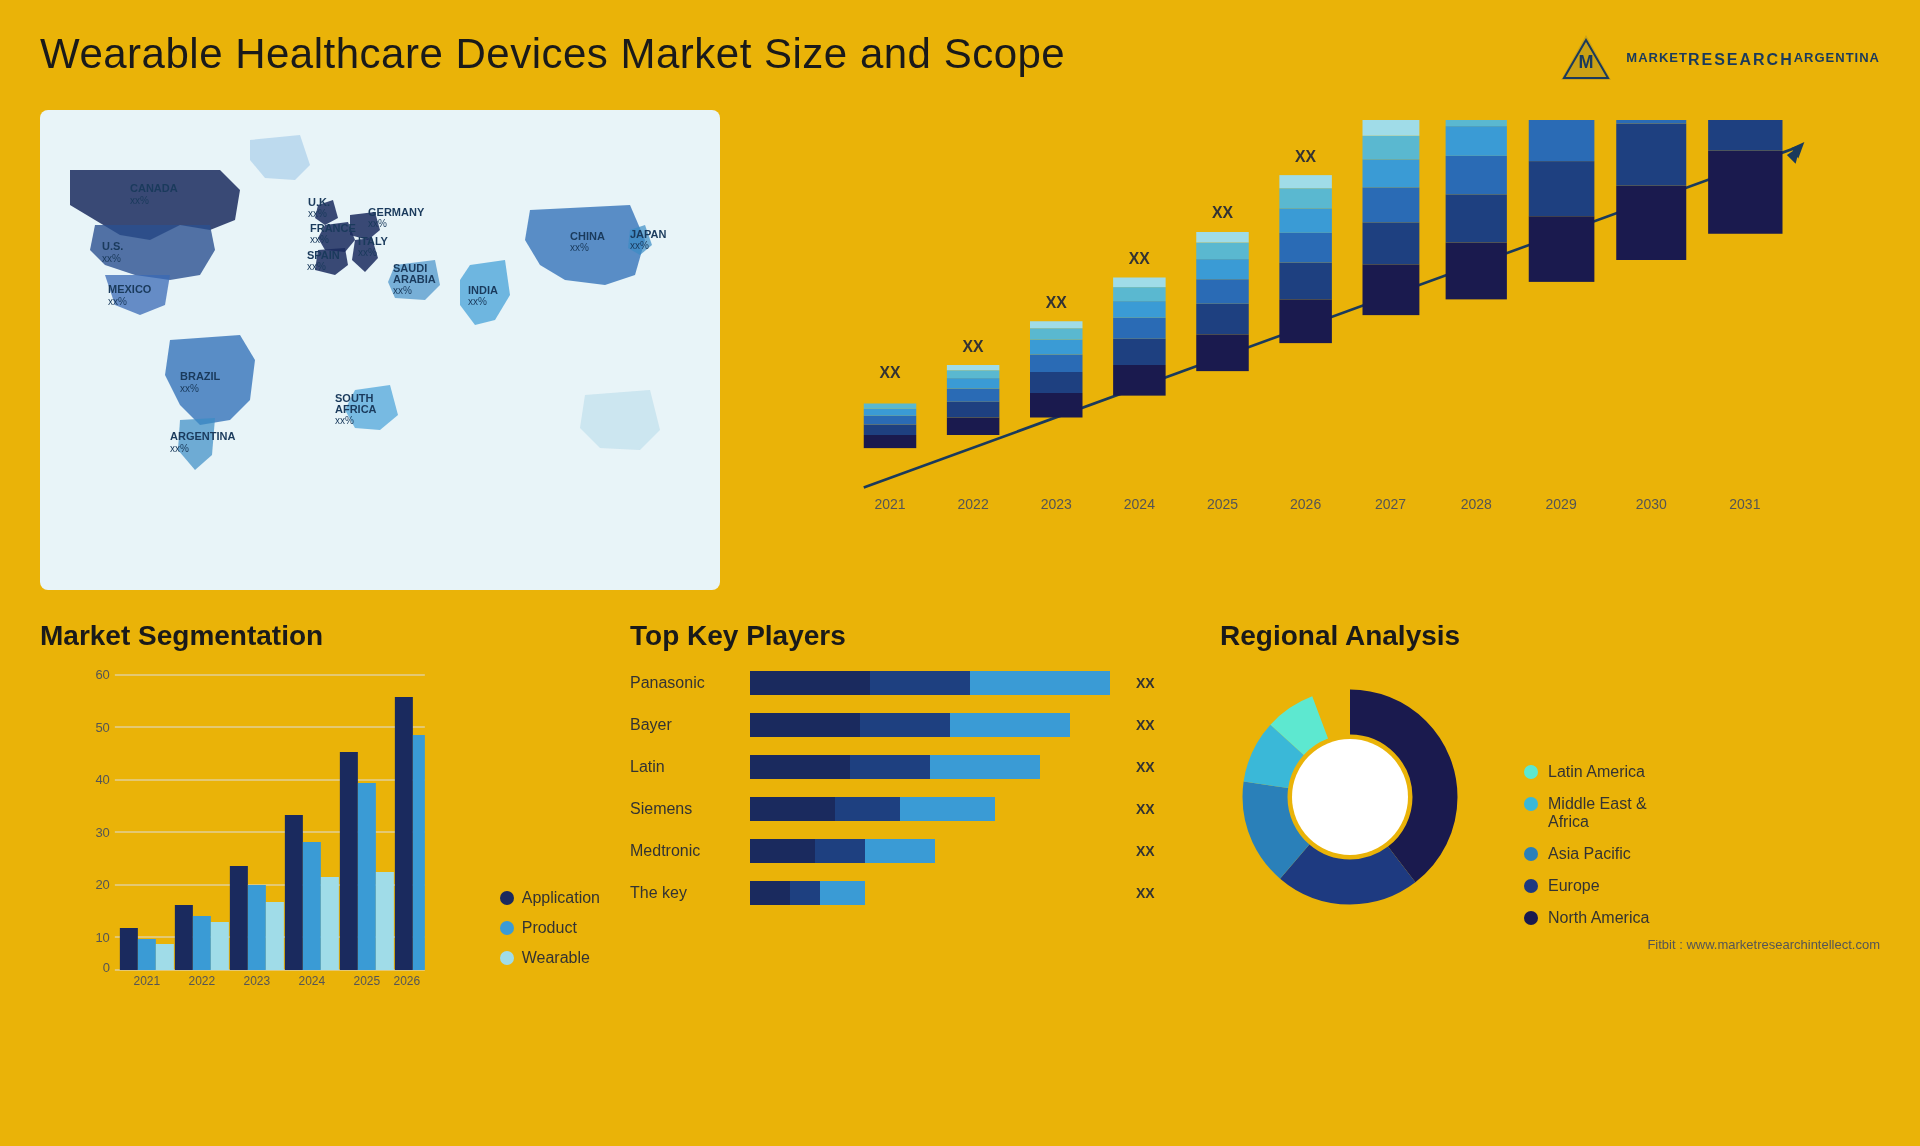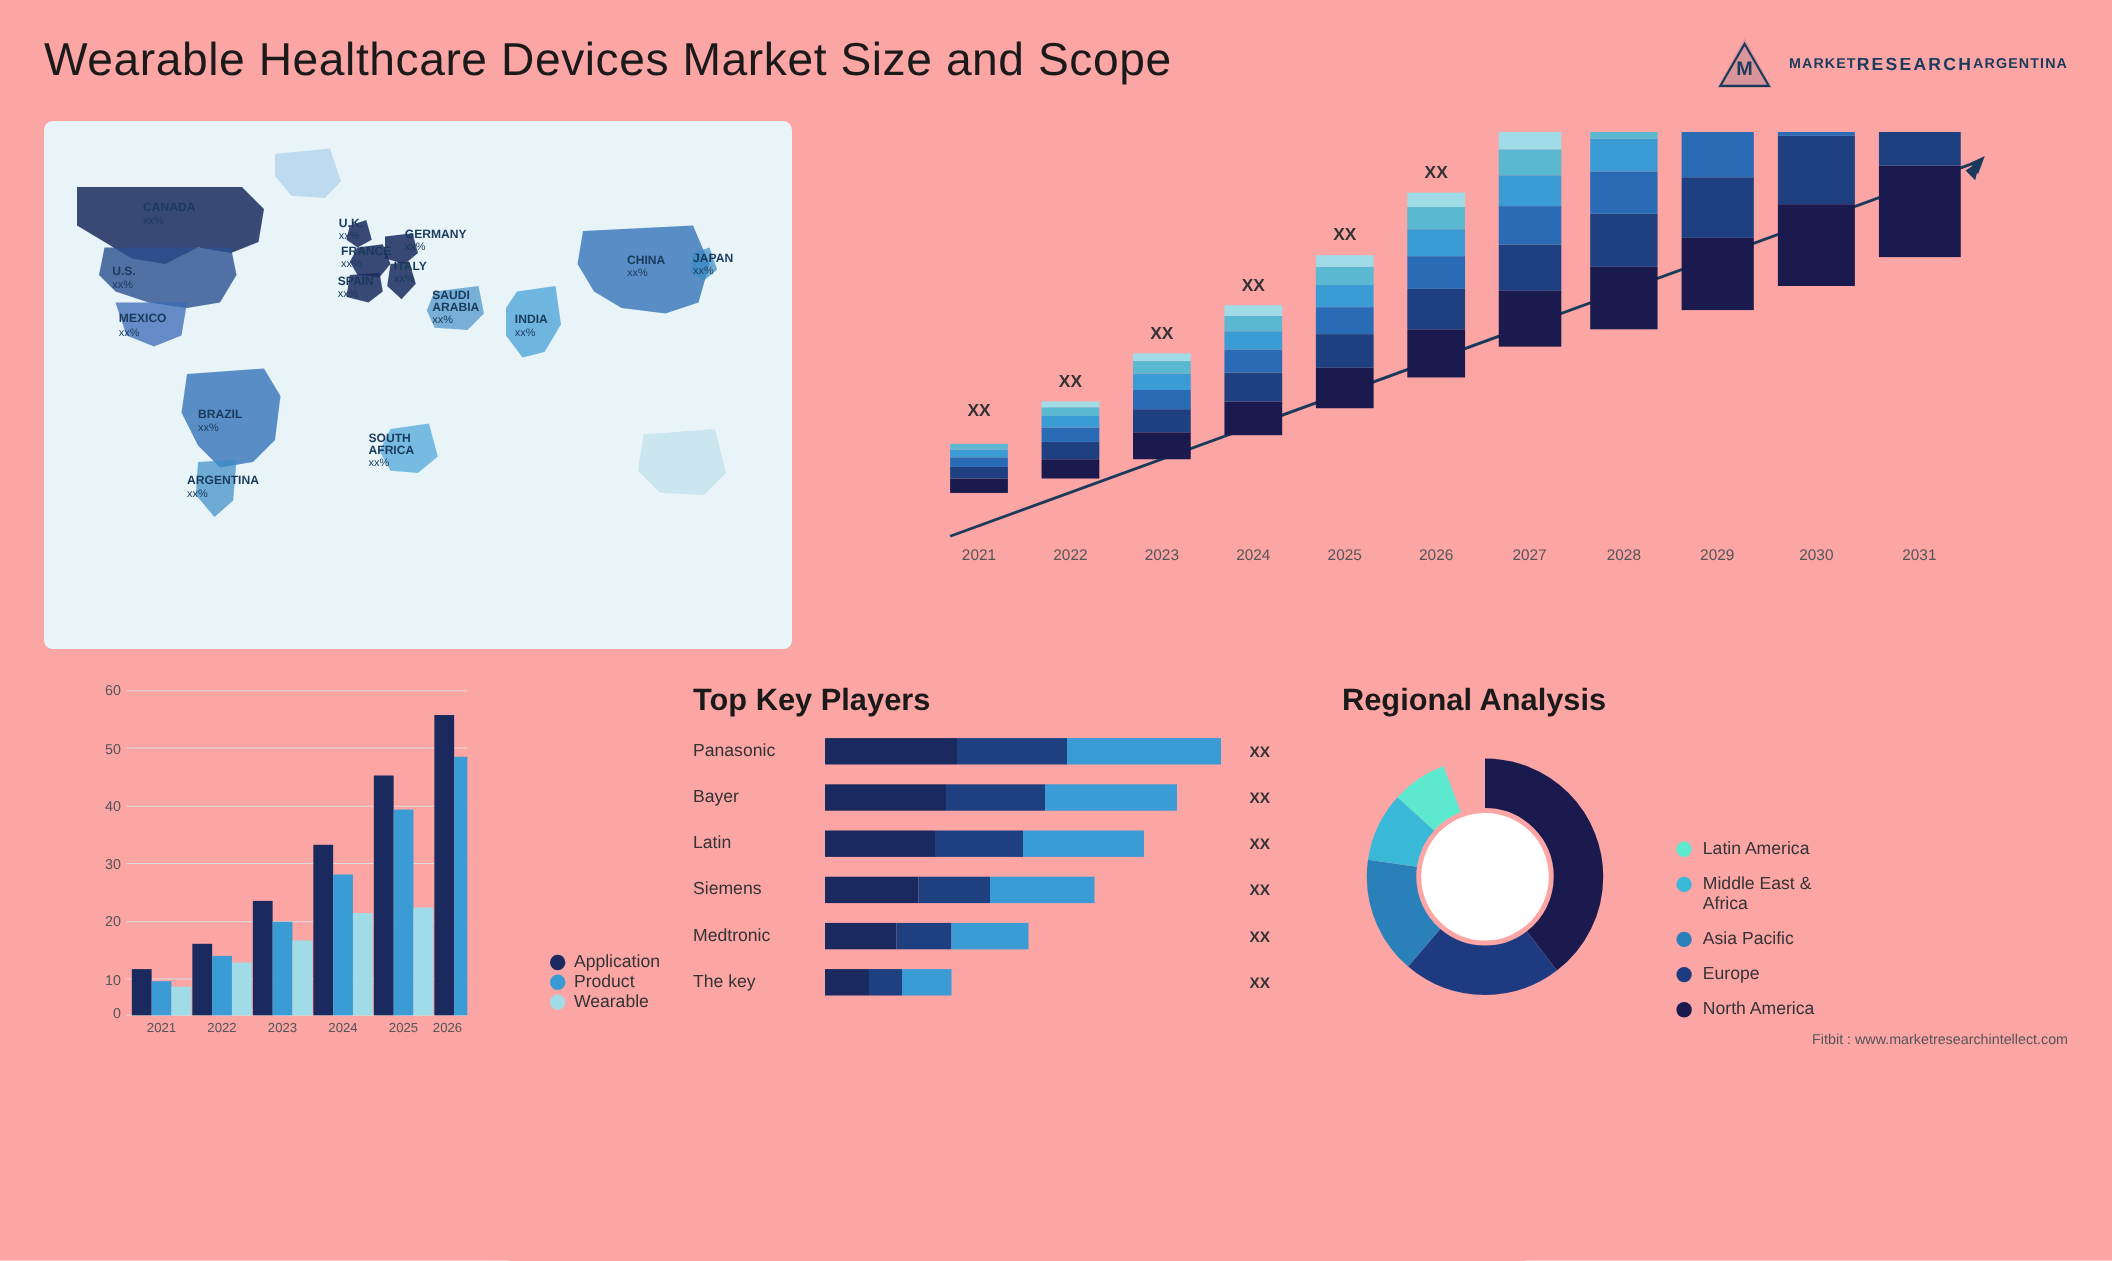--- a/index.html
+++ b/index.html
@@ -6,21 +6,21 @@
     body {
       font-family: 'Arial', sans-serif;
       background: #fff;
       width: 1920px;
       min-height: 1146px;
       overflow: hidden;
     }
     .page {
       width: 1920px;
       min-height: 1146px;
-      background: #fca5a5;
+      background: #eab308;
       padding: 30px 40px;
     }
     
     .header {
       display: flex;
       justify-content: space-between;
       align-items: flex-start;
       margin-bottom: 20px;
     }
     .page-title {
@@ -102,20 +102,21 @@
       align-items: flex-end;
     }
     .seg-bars {
       flex: 1;
       height: 320px;
       position: relative;
     }
     .seg-legend {
       display: flex;
       flex-direction: column;
+      gap: 12px;
       padding-bottom: 20px;
     }
     .legend-item {
       display: flex;
       align-items: center;
       gap: 8px;
       font-size: 16px;
       color: #333;
     }
     .legend-dot {
@@ -436,20 +437,21 @@
           <text x="42" y="-225" text-anchor="middle" font-size="18" fill="#333" font-weight="700">XX</text>
           <text x="42" y="445" text-anchor="middle" font-size="16" fill="#555">2031</text>
         </g>
       </svg>
     </div>
   </div>
 
   <div class="bottom-section">
 
     <div class="market-seg">
+      <h2 class="section-title">Market Segmentation</h2>
       <div class="seg-chart-area">
         <div class="seg-bars">
           <svg width="100%" height="320" viewBox="0 0 340 320">
 
             <text x="25" y="12" text-anchor="end" font-size="13" fill="#555">60</text>
             <text x="25" y="65" text-anchor="end" font-size="13" fill="#555">50</text>
             <text x="25" y="117" text-anchor="end" font-size="13" fill="#555">40</text>
             <text x="25" y="170" text-anchor="end" font-size="13" fill="#555">30</text>
             <text x="25" y="222" text-anchor="end" font-size="13" fill="#555">20</text>
             <text x="25" y="275" text-anchor="end" font-size="13" fill="#555">10</text>

